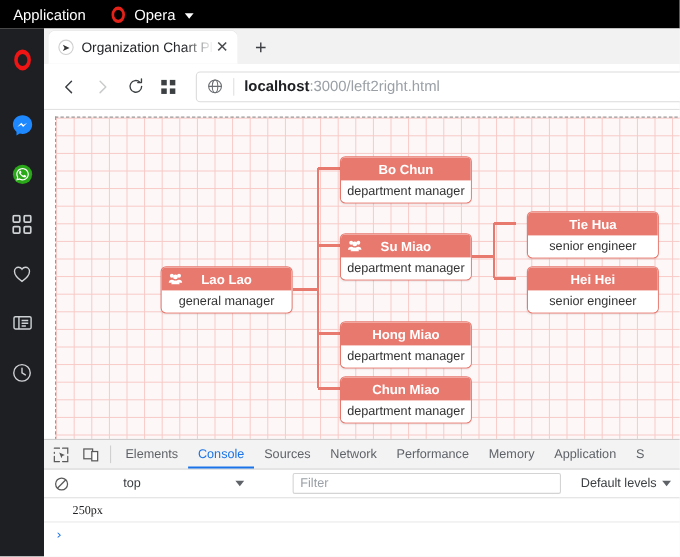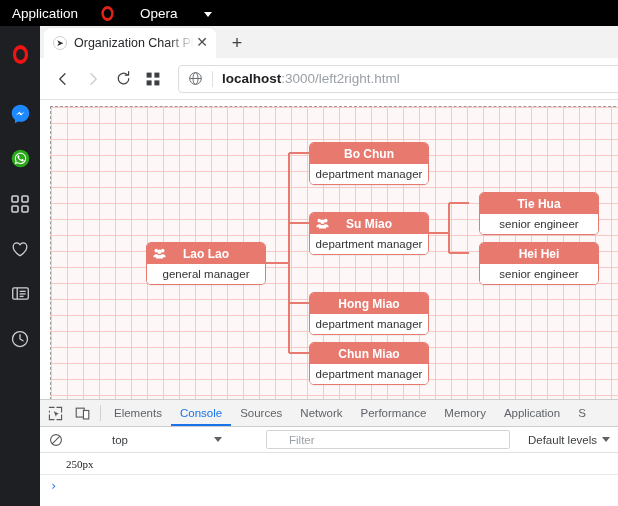--- a/index.html
+++ b/index.html
@@ -12,21 +12,21 @@
   #root { position: relative; width: 618px; height: 506px; }
 
   
   .gnome-bar {
     position: absolute; left: 0; top: 0; width: 618px; height: 26px;
     background: #000; color: #fff;
     display: flex; align-items: center; gap: 22px;
     padding-left: 12px;
     font-size: 13.5px;
   }
-  .gnome-app { display: flex; align-items: center; gap: 25px; }
+  .gnome-app { display: flex; align-items: center; gap: 7px; }
   .gnome-caret {
     width: 0; height: 0; border-left: 4.5px solid transparent;
     border-right: 4.5px solid transparent; border-top: 5px solid #fff;
     margin-left: 1px; margin-top: 2px;
   }
   .opera-o {
     width: 15px; height: 15px; border-radius: 50%;
     border: 3.2px solid #e32219; display: inline-block;
     transform: scaleX(0.82);
   }
@@ -173,21 +173,21 @@
     width: 24px; display: flex; align-items: center; justify-content: center;
     color: #5a5a5a;
   }
   .dt-ctx {
     width: 122px; height: 20px; display: flex; align-items: center;
     justify-content: space-between; padding: 0 5px 0 7px;
     font-size: 11.5px; color: #3c4043; margin-left: 4px;
   }
   .dt-filter {
     flex: 1; height: 19px; border: 1px solid #d4d4d4; border-radius: 2px;
-    margin: 0 6px; display: flex; align-items: center; padding-left: 22px;
+    margin: 0 6px; display: flex; align-items: center; padding-left: 6px;
     font-size: 11.5px; color: #9aa0a6; background: #fff; max-width: 277px;
   }
   .dt-levels {
     display: flex; align-items: center; gap: 5px;
     font-size: 11.5px; color: #3c4043; margin-left: auto; padding-right: 8px;
   }
   .caret-dn {
     width: 0; height: 0; border-left: 4px solid transparent;
     border-right: 4px solid transparent; border-top: 5px solid #5f6368;
   }

